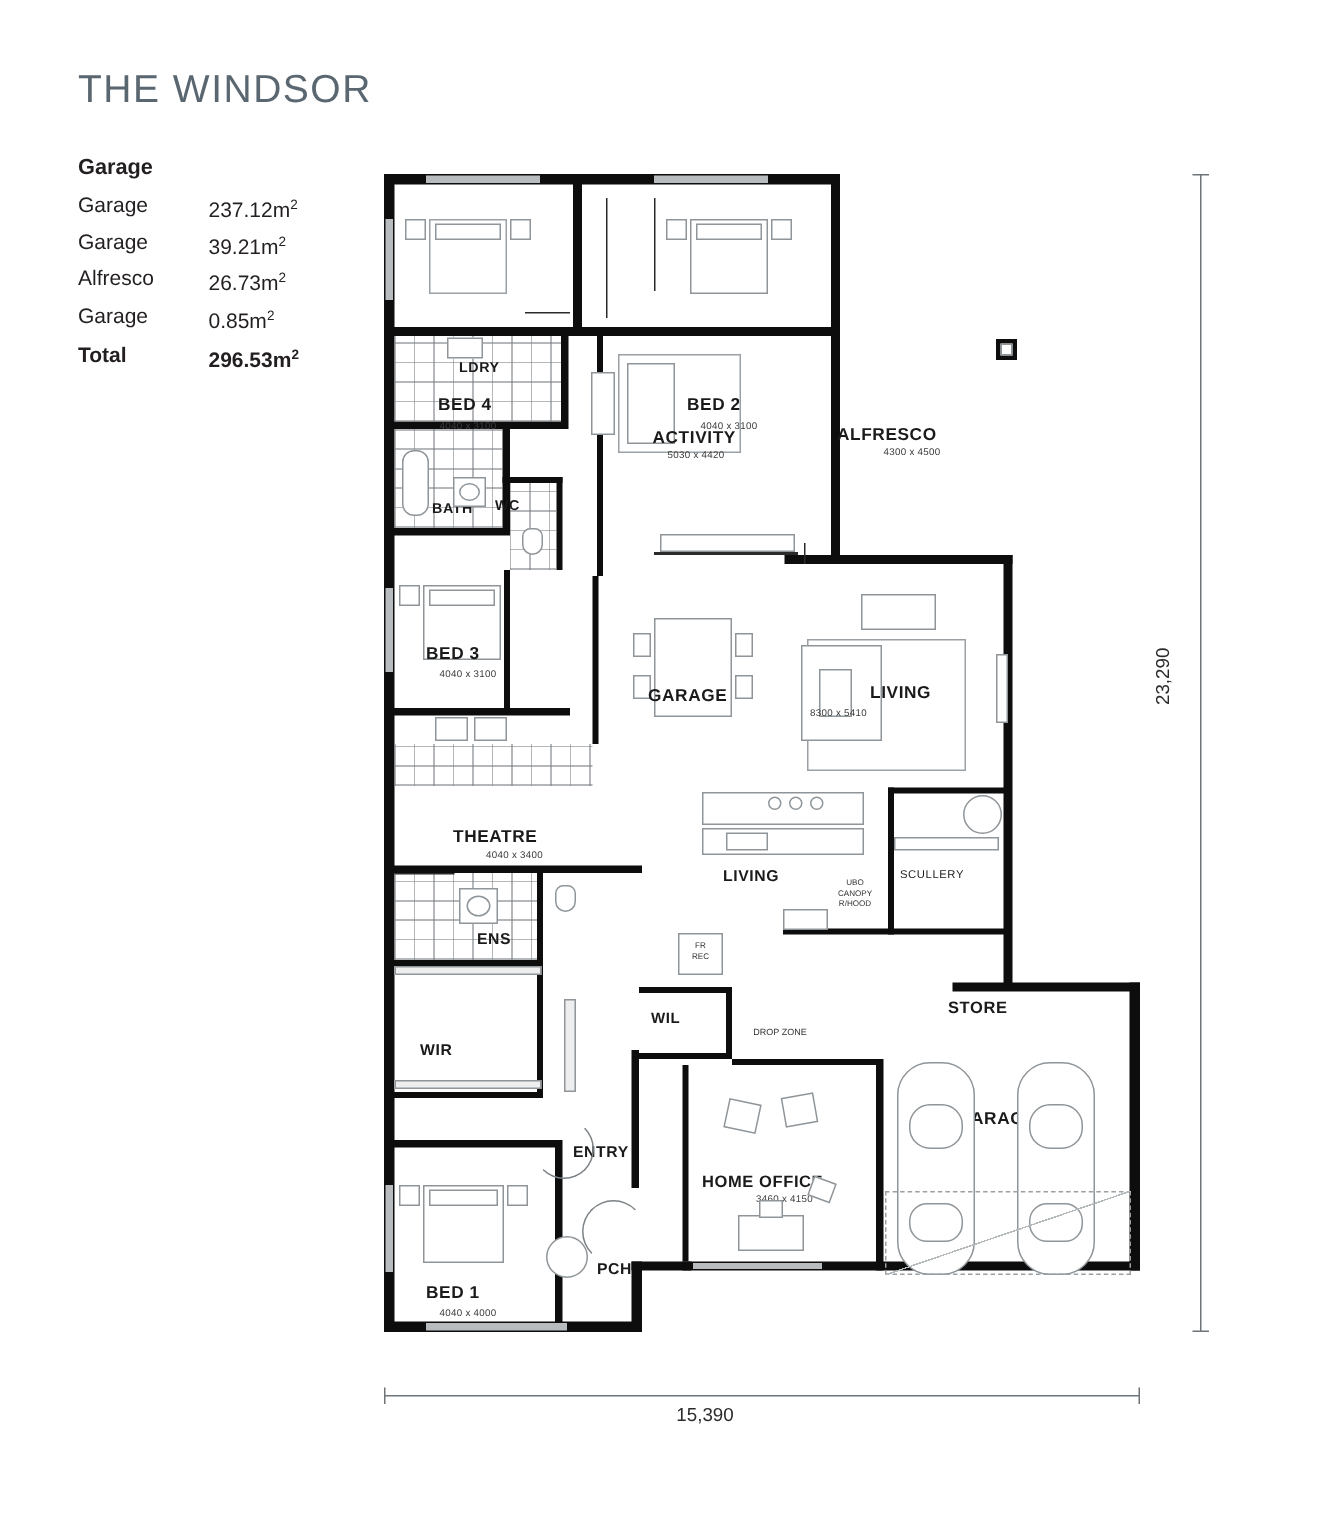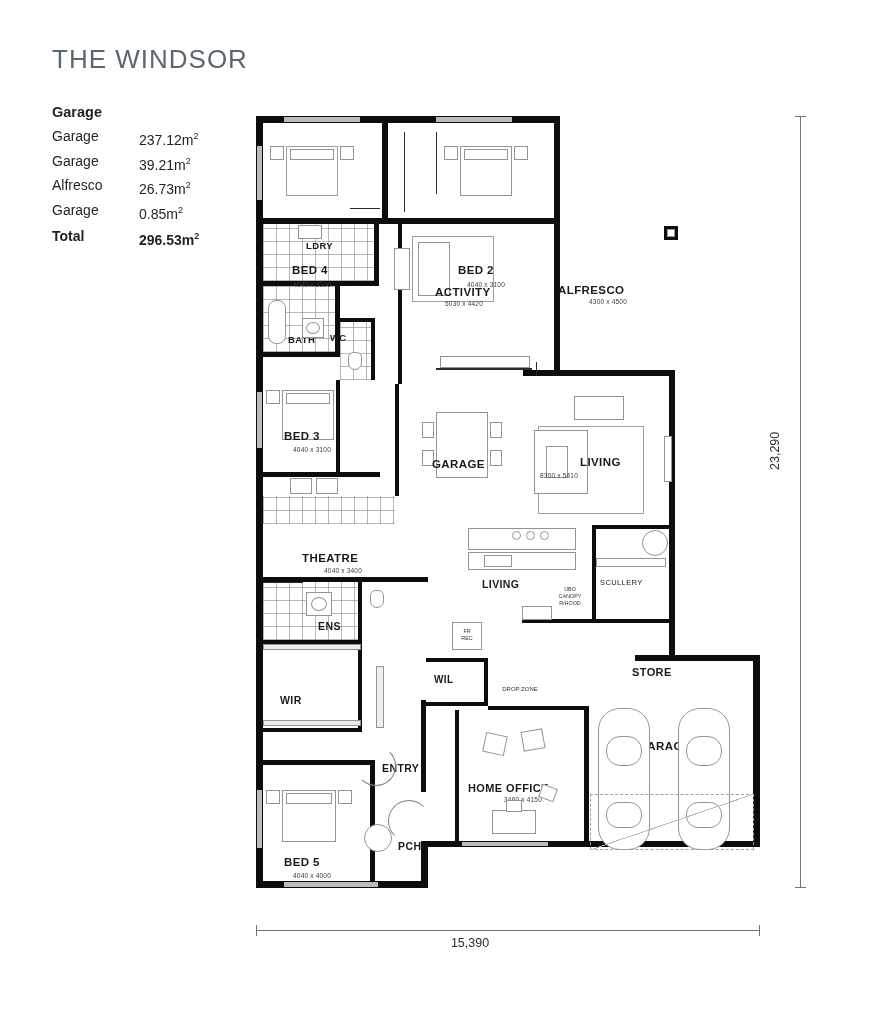--- a/index.html
+++ b/index.html
@@ -279,21 +279,21 @@
   <div class="fx" style="left:252px; top:710px; width:44px; height:24px;"></div>
   <div class="fx" style="left:266px; top:700px; width:16px; height:12px;"></div>
   <div class="fx" style="left:244px; top:634px; width:22px; height:20px; transform:rotate(12deg);"></div>
   <div class="fx" style="left:282px; top:630px; width:22px; height:20px; transform:rotate(-10deg);"></div>
   <div class="fx" style="left:300px; top:686px; width:16px; height:14px; transform:rotate(20deg);"></div>
 
   <div class="fx" style="left:42px; top:690px; width:54px; height:52px;"></div>
   <div class="fx" style="left:46px; top:693px; width:46px; height:11px;"></div>
   <div class="fx" style="left:26px; top:690px; width:14px; height:14px;"></div>
   <div class="fx" style="left:98px; top:690px; width:14px; height:14px;"></div>
-  <div class="room-label" style="left:44px; top:756px; width:56px;">BED 5</div>
+  <div class="room-label" style="left:44px; top:756px; width:56px;">BED 1</div>
   <div class="dim" style="left:40px; top:772px; width:64px;">4040 x 4000</div>
 
   <div class="fx" style="left:42px; top:290px; width:52px; height:50px;"></div>
   <div class="fx" style="left:46px; top:293px; width:44px; height:11px;"></div>
   <div class="fx" style="left:26px; top:290px; width:14px; height:14px;"></div>
   <div class="room-label" style="left:44px; top:330px; width:56px;">BED 3</div>
   <div class="dim" style="left:40px; top:346px; width:64px;">4040 x 3100</div>
 
   <div class="fxr" style="left:124px; top:724px; width:28px; height:28px;"></div>
   <div class="fxr" style="left:402px; top:430px; width:26px; height:26px;"></div>

